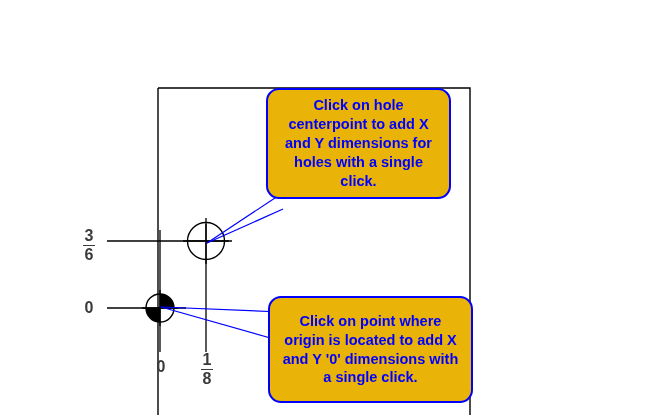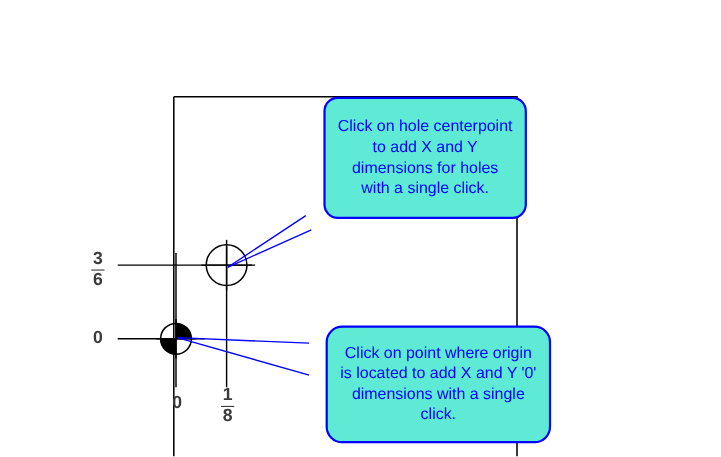--- a/index.html
+++ b/index.html
@@ -54,33 +54,32 @@
     display: block;
     padding: 1px 2px 0 2px;
   }
 
   
   .callout {
     position: absolute;
     box-sizing: border-box;
     border: 2px solid #0000ff;
     border-radius: 13px;
-    background: #5eead4;
+    background: #eab308;
     color: #0000ff;
     font-family: "Liberation Sans", sans-serif;
     font-size: 14.5px;
-    font-weight: normal;
+    font-weight: bold;
     line-height: 1.30;
     text-align: center;
     display: flex;
     align-items: center;
     justify-content: center;
     padding: 6px 10px;
     z-index: 5;
-    margin-left: 28px;
   }
   .callout p {
     margin: 0;
   }
 </style>
 </head>
 <body>
 
 <div id="stage">
 
@@ -144,17 +143,17 @@
     <span class="fraction">
       <span class="numer">1</span>
       <span class="denom">8</span>
     </span>
   </div>
 
   <div class="callout" style="left:266px; top:88px; width:185px; height:111px;">
     <p>Click on hole centerpoint to add X and Y dimensions for holes with a single click.</p>
   </div>
 
-  <div class="callout" style="left:268px; top:296px; width:205px; height:107px;border-radius:15px;">
+  <div class="callout" style="left:268px; top:296px; width:205px; height:107px;">
     <p>Click on point where origin is located to add X and Y '0' dimensions with a single click.</p>
   </div>
 
 </div>
 
 </body></html>

